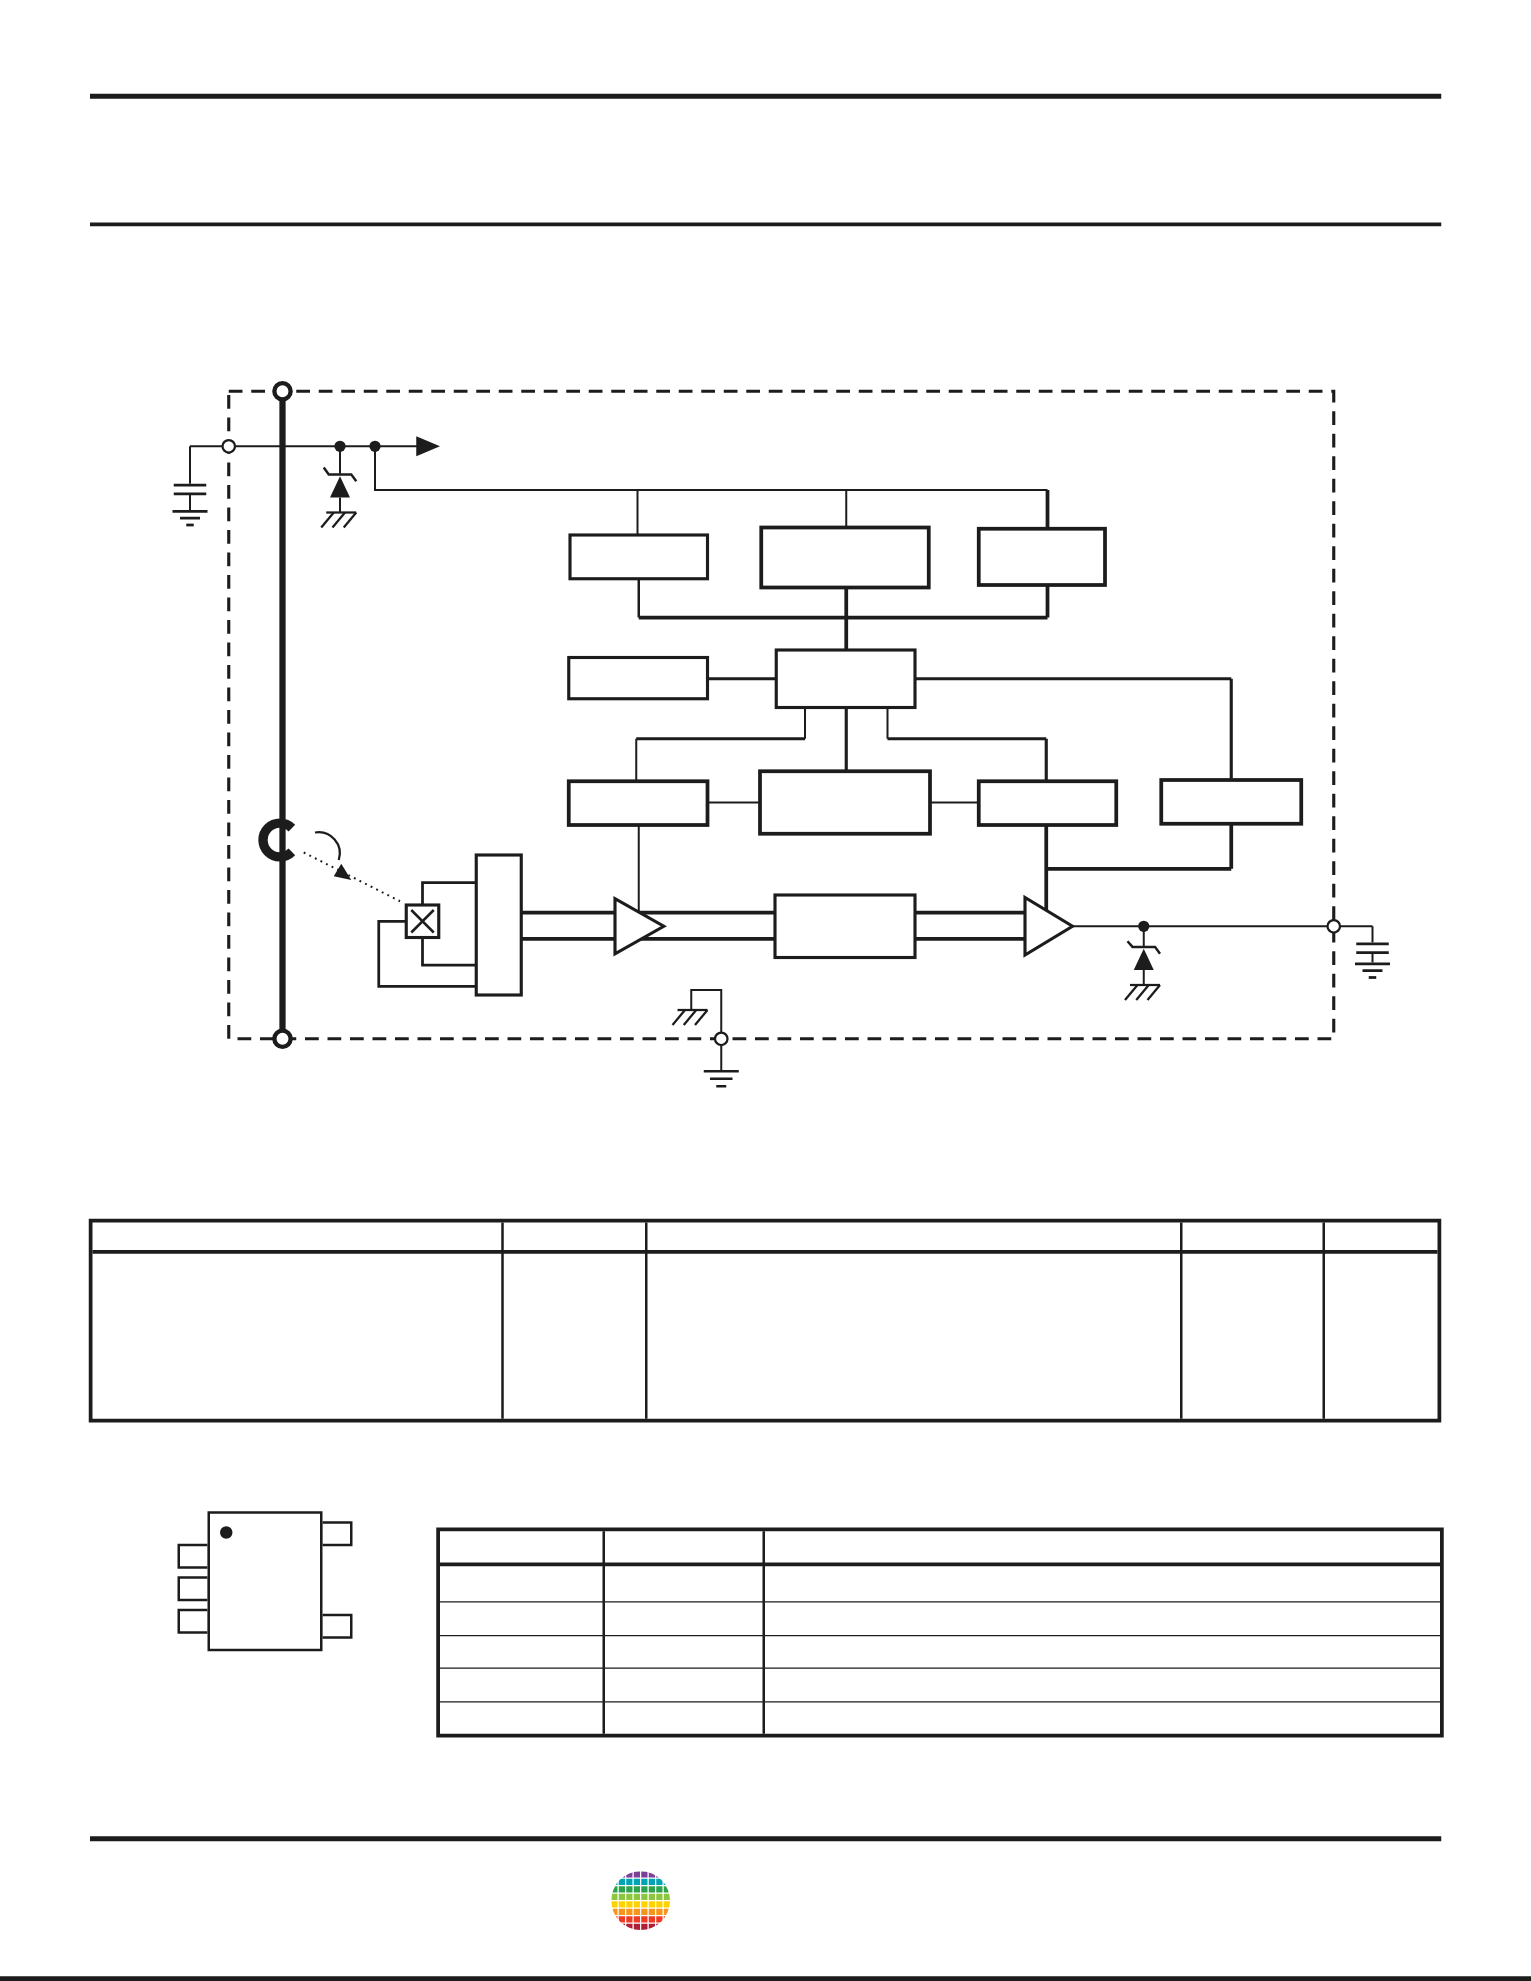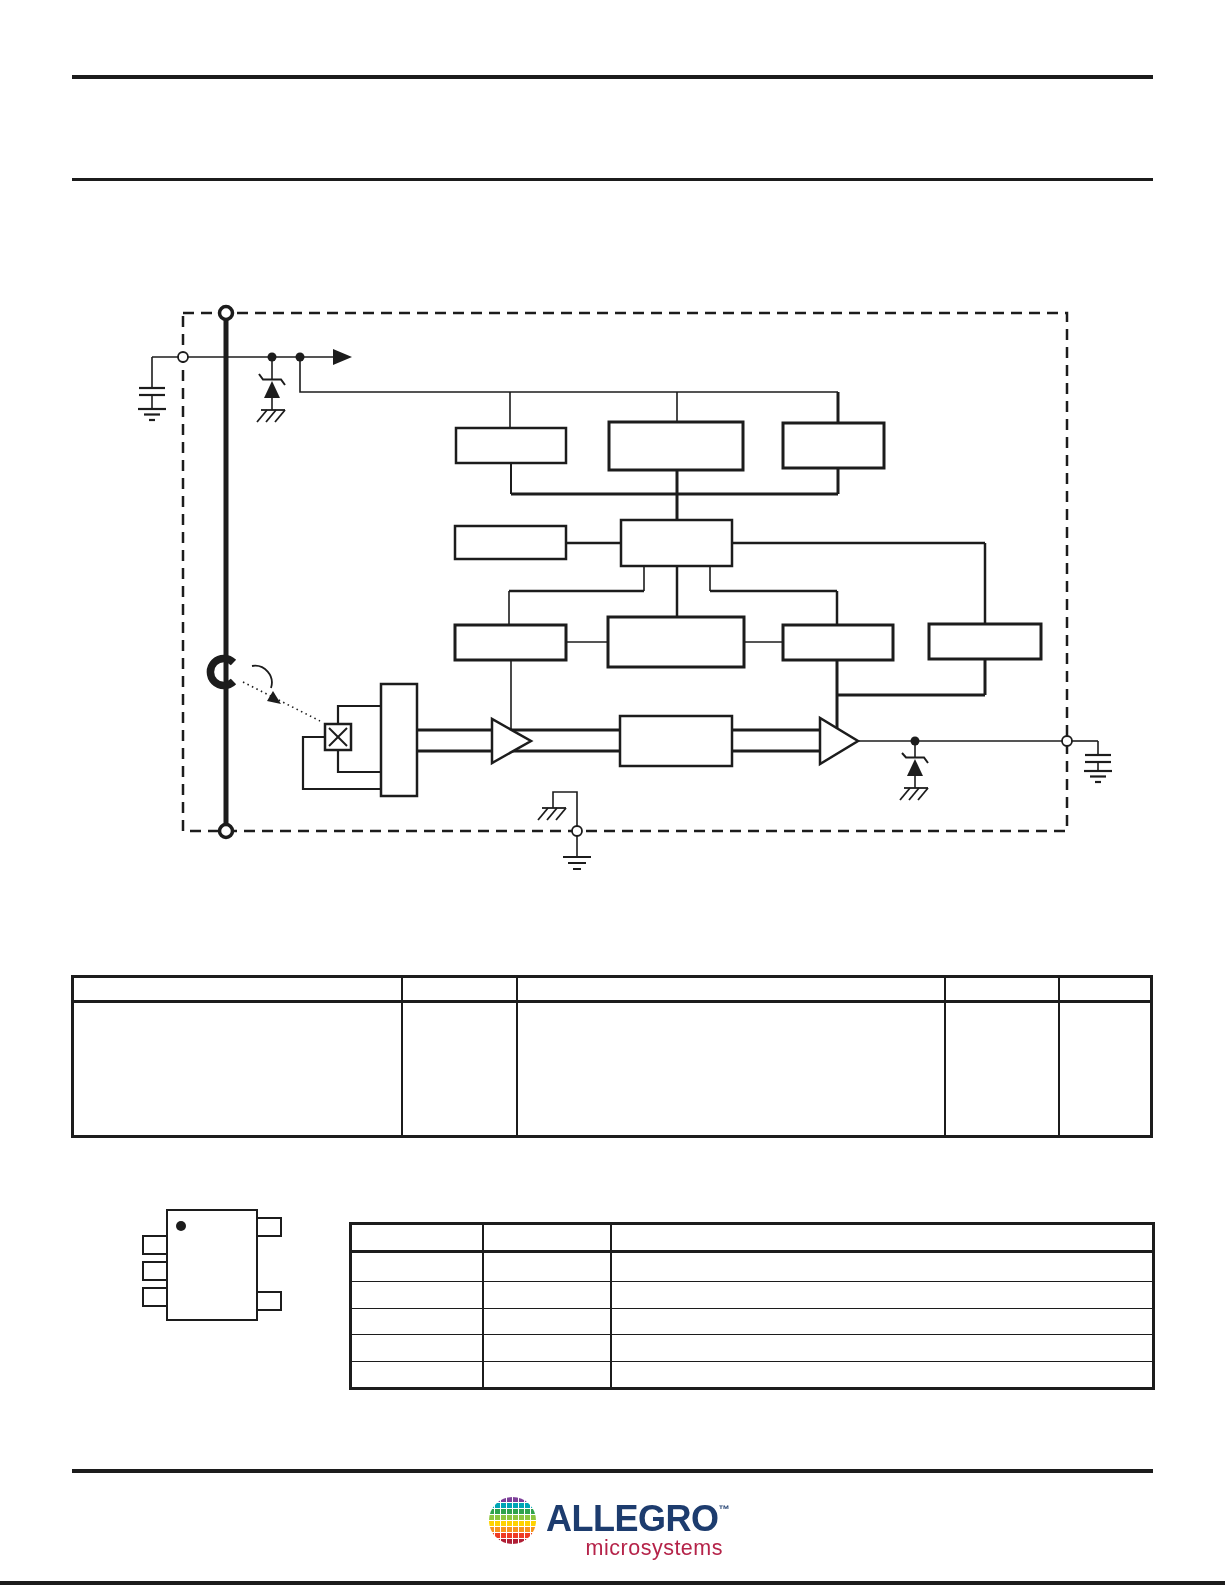--- a/index.html
+++ b/index.html
@@ -299,21 +299,17 @@
         <div style="background: rgb(239, 59, 36);"></div>
         <div style="background: rgb(176, 31, 53);"></div>
         <div style="background: rgb(176, 31, 53);"></div>
         <div style="background: rgb(176, 31, 53);"></div>
         <div style="background: rgb(176, 31, 53);"></div>
         <div style="background: rgb(176, 31, 53);"></div>
         <div style="background: rgb(176, 31, 53);"></div>
         <div style="background: rgb(176, 31, 53);"></div>
         <div style="background: rgb(176, 31, 53);"></div>
       </div>
-    <div class="abs" style="left:57px;top:5px;width:190px;">
-      <div class="brand" style="color: rgb(29, 60, 110);"><span>ALLEGRO</span><sup>™</sup></div>
-      <div class="subbrand" style="padding-right: 13px; color: rgb(181, 35, 73);">microsystems</div>
-    </div>
   </div>
 
   <div class="abs rule" style="left:0;top:1581px;width:1225px;height:4px;"></div>
 
 </div>
 
 </body></html>

